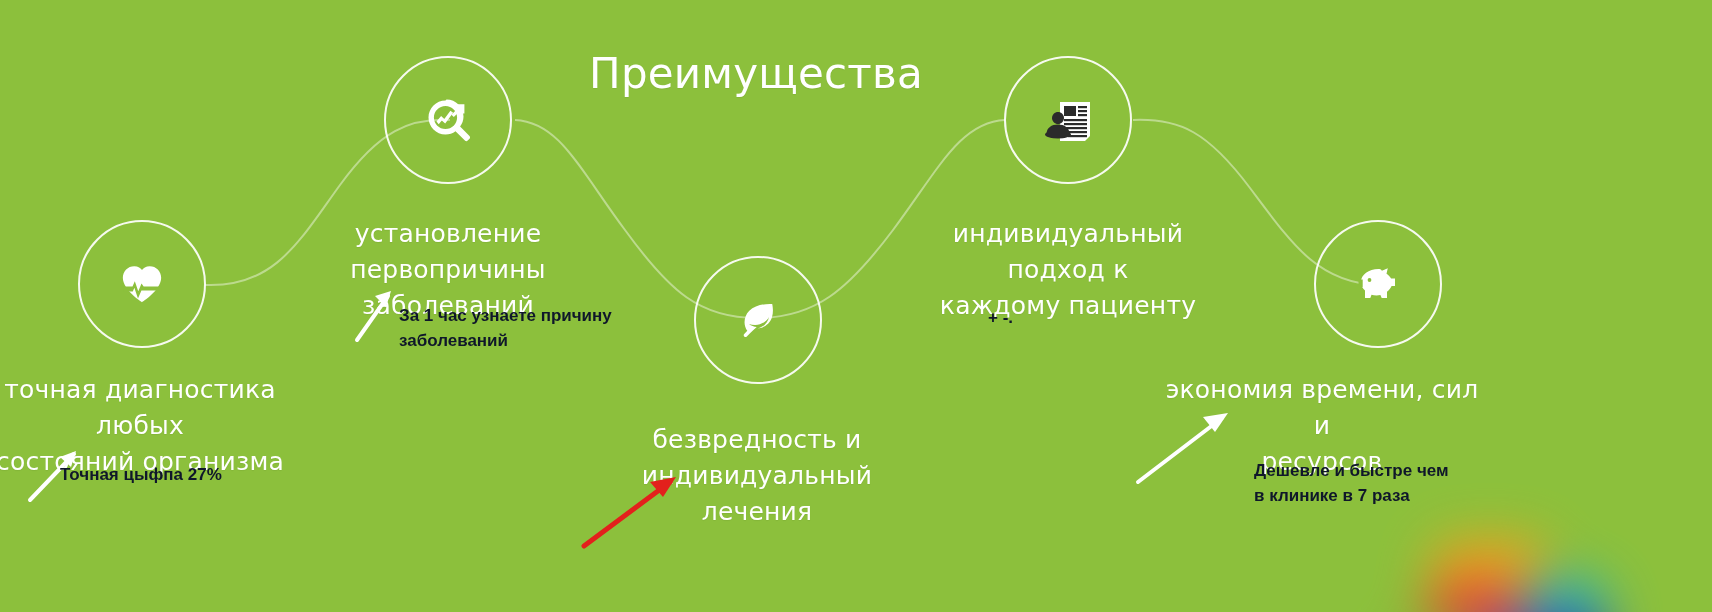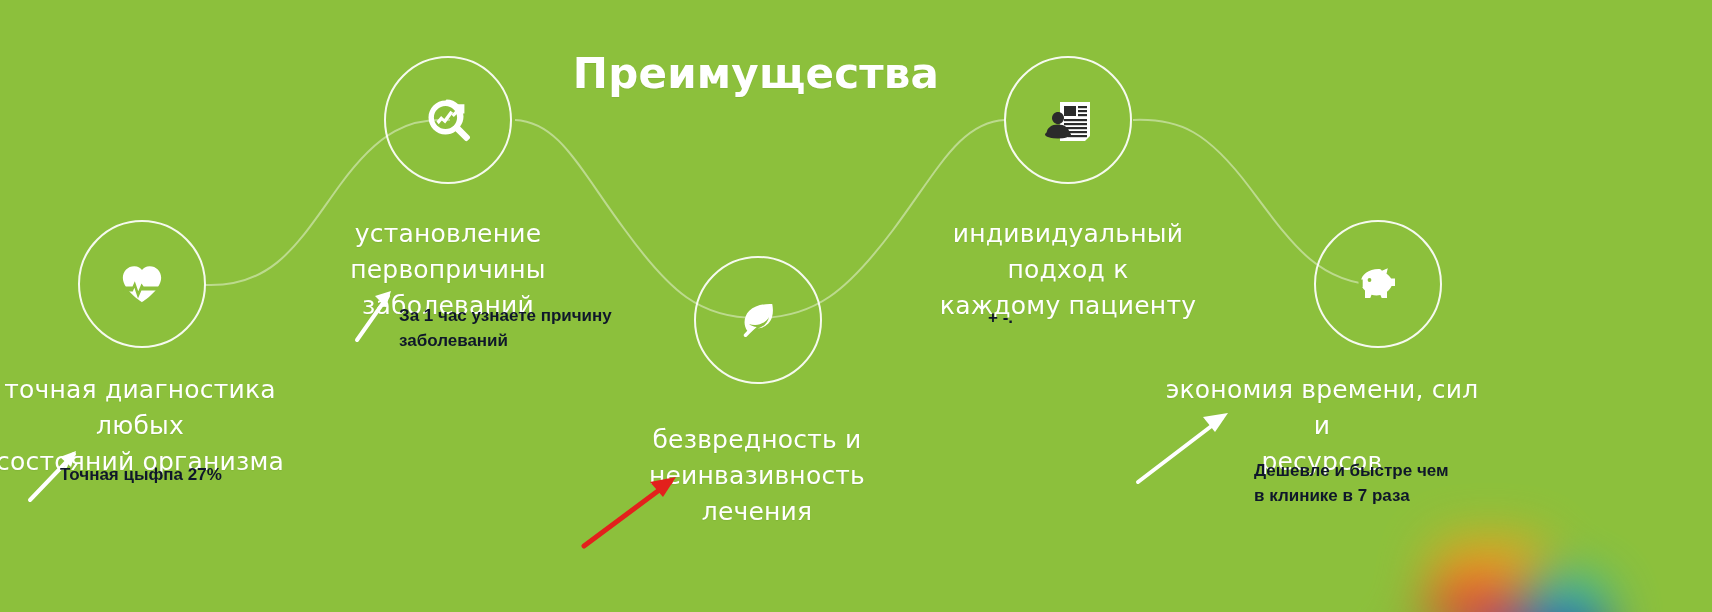--- a/index.html
+++ b/index.html
@@ -76,21 +76,21 @@
     <ellipse cx="60" cy="118" rx="46" ry="30" fill="#7dbb3a"></ellipse>
   </svg>
 
   <svg class="curve" viewBox="0 0 1712 612">
     <path d="M205,285 C275,288 300,240 340,185 C380,130 410,118 450,120" fill="none" stroke="rgba(255,255,255,0.42)" stroke-width="2"></path>
     <path d="M515,120 C560,122 580,170 625,230 C670,292 700,318 757,318" fill="none" stroke="rgba(255,255,255,0.42)" stroke-width="2"></path>
     <path d="M757,318 C815,318 848,290 893,230 C938,170 960,122 1005,120" fill="none" stroke="rgba(255,255,255,0.42)" stroke-width="2"></path>
     <path d="M1133,120 C1180,118 1208,132 1250,188 C1292,244 1318,283 1378,285" fill="none" stroke="rgba(255,255,255,0.42)" stroke-width="2"></path>
   </svg>
 
-  <div class="label" style="left:556px;top:46px;width:400px;font-size:42px;line-height:56px;font-weight:700;">Преимущества</div>
+  <div class="label" style="left:556px;top:46px;width:400px;font-size:42px;line-height:56px;font-weight:400;">Преимущества</div>
 
   <div class="node">
     <div class="circle" style="left:78px;top:220px;width:128px;height:128px;">
       <svg class="icon" width="46" height="46" viewBox="0 0 48 48">
         <path fill="#ffffff" d="M24 43C24 43 4 30.5 4 17.6 4 10.6 9.3 5.5 15.9 5.5c4 0 7 2 8.1 4 1.1-2 4.1-4 8.1-4C38.7 5.5 44 10.6 44 17.6 44 30.5 24 43 24 43z"></path>
         <path fill="#8cc03c" d="M4.5 26.5h9.6l2.4-5.4 3.6 10.5 3.4-8.1 2.2 3h18.2v4.2H23.4l-3.6 8.3-3.8-11.1-1.6 3.8H4.5z"></path>
       </svg>
     </div>
     <div class="label" style="left:-20px;top:372px;width:320px;">точная диагностика любых
 состояний организма</div>
@@ -121,21 +121,21 @@
   <div class="note" style="left:399px;top:303px;width:240px;">За 1 час узнаете причину
 заболеваний</div>
 
   <div class="node">
     <div class="circle" style="left:694px;top:256px;width:128px;height:128px;">
       <svg class="icon" width="44" height="44" viewBox="0 0 48 48">
         <path fill="#ffffff" d="M39.5 6.5C31 6 20.5 8 14.5 14c-6.6 6.6-6.4 16.3-2.2 21.6L9 39.2c-.8.8-.8 2 0 2.8.8.8 2 .8 2.8 0l3.5-3.5c2.1-2.1 4.6-4.5 7.3-6.9-3-.3-6.1-1.4-8.4-3.3 3.5 1.3 8.3 1.5 11.8.4 4.2-1.3 8-4.1 10.1-8.3-1.1 6.7-6.6 11.6-13 12.8 7.3-.4 13.8-4.6 16.2-12.4 1.6-5 .9-11.2.2-14.3z"></path>
       </svg>
     </div>
     <div class="label" style="left:597px;top:422px;width:320px;">безвредность и
-неинвазивность лечения</div>
+индивидуальный лечения</div>
   </div>
 
   <svg class="arrow" style="left:570px;top:468px;" width="120" height="86" viewBox="0 0 120 86">
     <path d="M14,78 L100,14" stroke="#e3201c" stroke-width="5" fill="none" stroke-linecap="round"></path>
     <path d="M106,9 L80,14 L93,29 Z" fill="#e3201c"></path>
   </svg>
 
   <div class="node">
     <div class="circle" style="left:1004px;top:56px;width:128px;height:128px;">
       <svg class="icon" width="52" height="48" viewBox="0 0 52 48">

